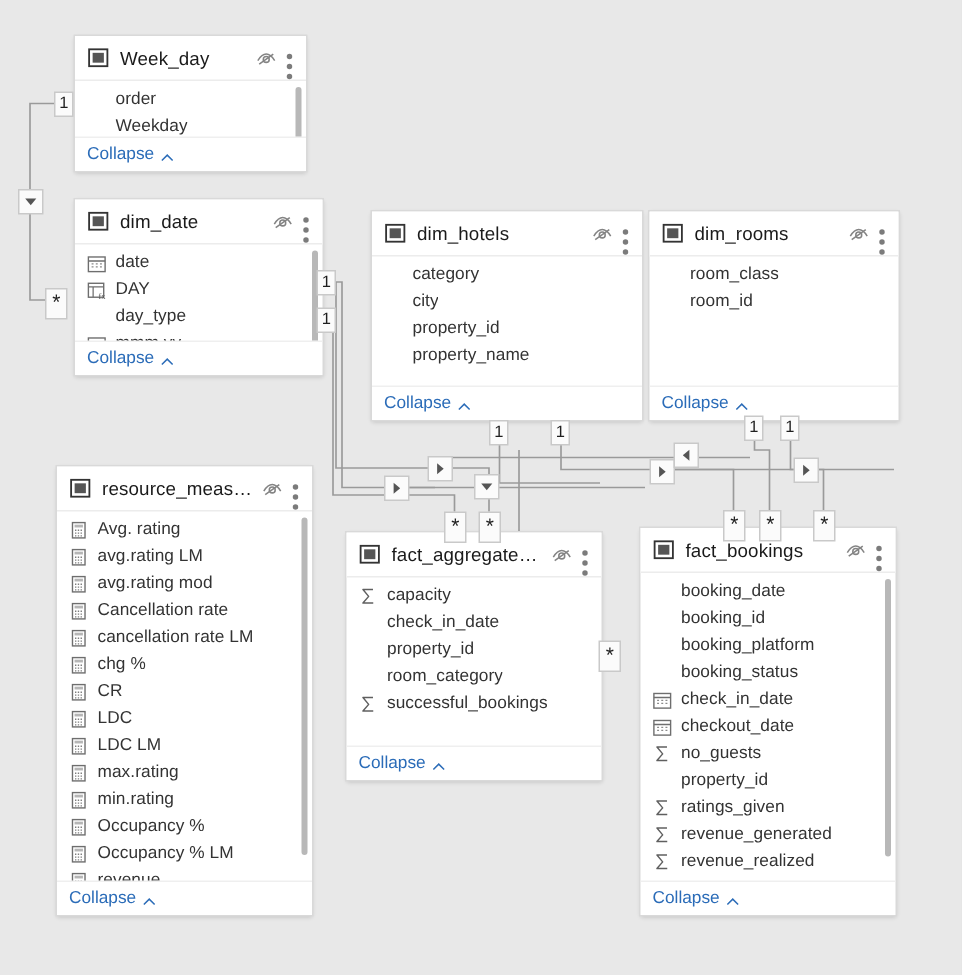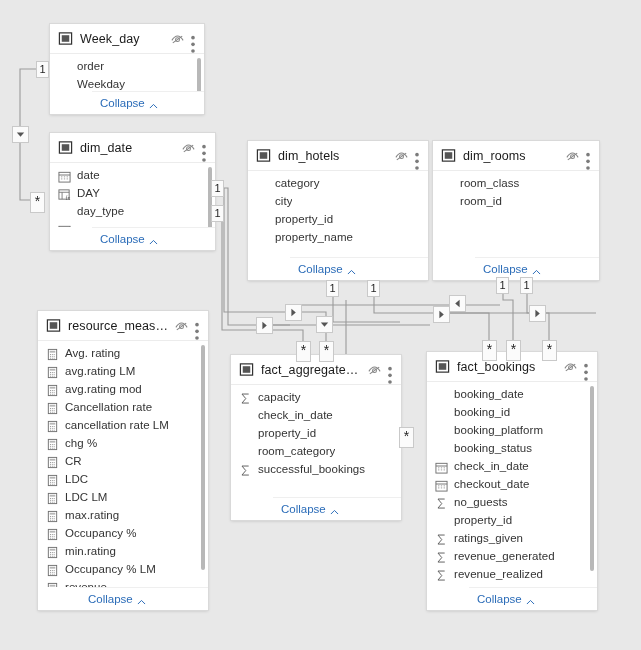--- a/index.html
+++ b/index.html
@@ -75,21 +75,20 @@
     border-radius: 2px;
     background: #b8b8b8;
   }
   .tbl-foot {
     flex: 0 0 auto;
     height: 22px;
     display: flex;
     align-items: center;
     padding-left: 8px;
     border-top: 1px solid #efefef;
-    margin-left: 42px;
   }
   .collapse {
     font-size: 11.5px;
     color: #2b6cb8;
     display: inline-flex;
     align-items: center;
     gap: 4px;
     cursor: pointer;
   }
   .chev { width: 9px; height: 7px; }
@@ -465,29 +464,29 @@
               <path d="M4.3 7h1M6.3 7h1M8.3 7h1M4.3 9h1M6.3 9h1M8.3 9h1M4.3 11h1M6.3 11h1M8.3 11h1" stroke="#666" stroke-width=".9"></path>
             </svg></span>
           <span class="fld-txt">max.rating</span>
         </div>
       <div class="fld">
           <span class="fld-ico"><svg viewBox="0 0 14 14">
               <rect x="2.5" y="1.5" width="9" height="11" fill="none" stroke="#555" stroke-width="1"></rect>
               <rect x="4" y="3" width="6" height="2" fill="#aaa"></rect>
               <path d="M4.3 7h1M6.3 7h1M8.3 7h1M4.3 9h1M6.3 9h1M8.3 9h1M4.3 11h1M6.3 11h1M8.3 11h1" stroke="#666" stroke-width=".9"></path>
             </svg></span>
+          <span class="fld-txt">min.rating</span>
+        </div>
+      <div class="fld">
+          <span class="fld-ico"><svg viewBox="0 0 14 14">
+              <rect x="2.5" y="1.5" width="9" height="11" fill="none" stroke="#555" stroke-width="1"></rect>
+              <rect x="4" y="3" width="6" height="2" fill="#aaa"></rect>
+              <path d="M4.3 7h1M6.3 7h1M8.3 7h1M4.3 9h1M6.3 9h1M8.3 9h1M4.3 11h1M6.3 11h1M8.3 11h1" stroke="#666" stroke-width=".9"></path>
+            </svg></span>
           <span class="fld-txt">Occupancy %</span>
-        </div>
-      <div class="fld">
-          <span class="fld-ico"><svg viewBox="0 0 14 14">
-              <rect x="2.5" y="1.5" width="9" height="11" fill="none" stroke="#555" stroke-width="1"></rect>
-              <rect x="4" y="3" width="6" height="2" fill="#aaa"></rect>
-              <path d="M4.3 7h1M6.3 7h1M8.3 7h1M4.3 9h1M6.3 9h1M8.3 9h1M4.3 11h1M6.3 11h1M8.3 11h1" stroke="#666" stroke-width=".9"></path>
-            </svg></span>
-          <span class="fld-txt">min.rating</span>
         </div>
       <div class="fld">
           <span class="fld-ico"><svg viewBox="0 0 14 14">
               <rect x="2.5" y="1.5" width="9" height="11" fill="none" stroke="#555" stroke-width="1"></rect>
               <rect x="4" y="3" width="6" height="2" fill="#aaa"></rect>
               <path d="M4.3 7h1M6.3 7h1M8.3 7h1M4.3 9h1M6.3 9h1M8.3 9h1M4.3 11h1M6.3 11h1M8.3 11h1" stroke="#666" stroke-width=".9"></path>
             </svg></span>
           <span class="fld-txt">Occupancy % LM</span>
         </div>
       <div class="fld">

